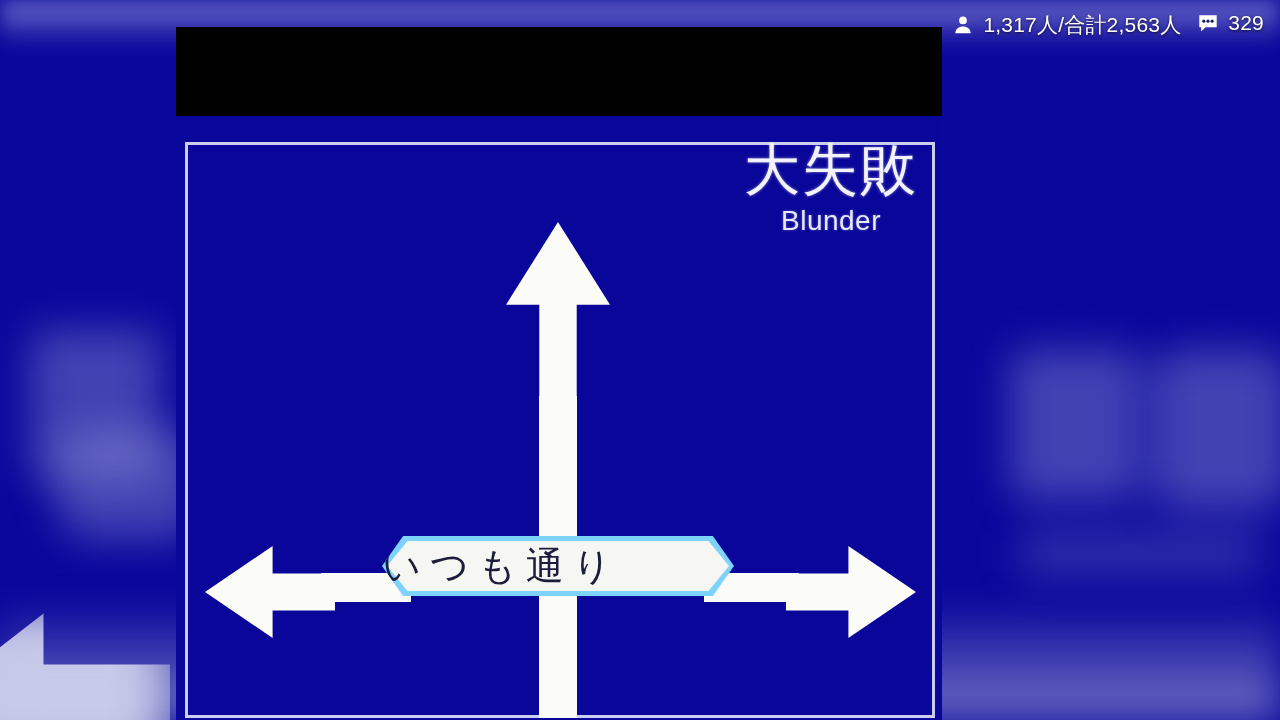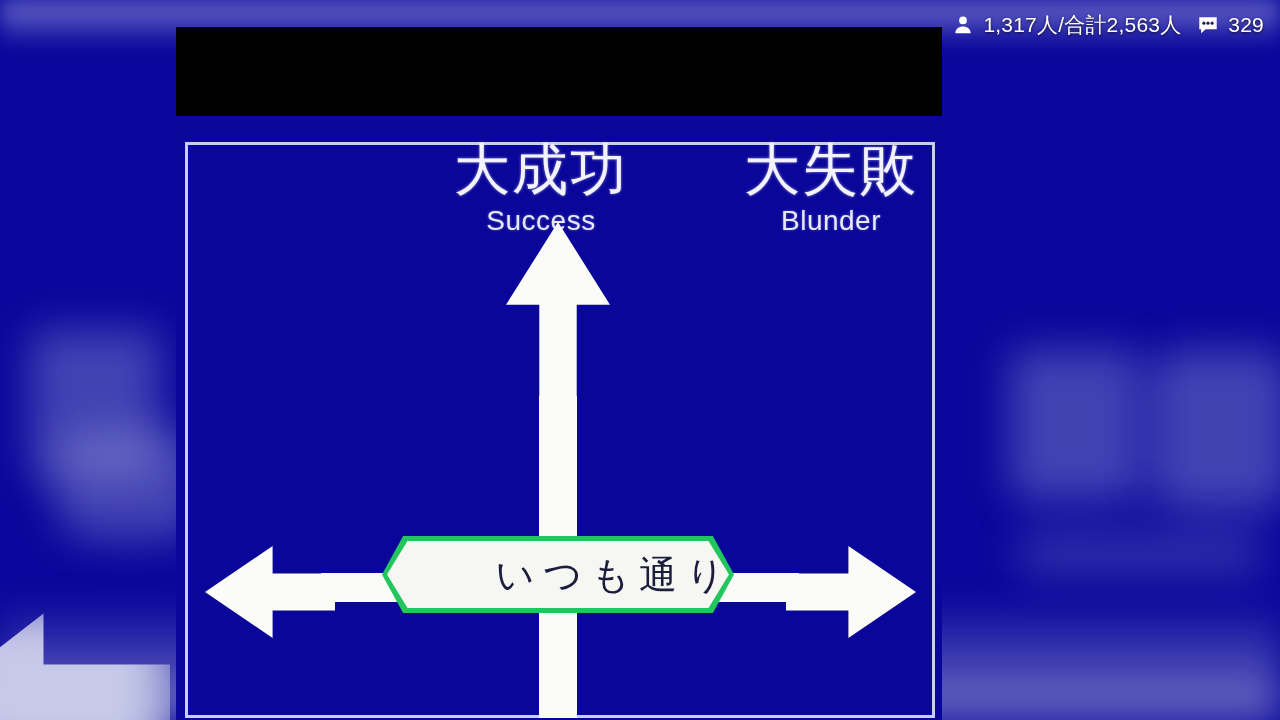--- a/index.html
+++ b/index.html
@@ -92,39 +92,39 @@
   }
   .arrow-right{
     left:610px; top:430px; width:130px; height:92px;
     clip-path: polygon(100% 50%, 48% 0%, 48% 30%, 0% 30%, 0% 70%, 48% 70%, 48% 100%);
   }
   .bar-h-left { position:absolute; left:145px; top:457px; width:90px;  height:29px; background:#fbfbf8; }
   .bar-h-right{ position:absolute; left:528px; top:457px; width:95px;  height:29px; background:#fbfbf8; }
 
   
   .plaque{
-    position:absolute; left:206px; top:420px; width:352px; height:77px;
-    background:#22c55e;
+    position:absolute; left:206px; top:420px; width:352px; height:60px;
+    background:#7dd3fc;
     clip-path: polygon(6% 0%, 94% 0%, 100% 50%, 94% 100%, 6% 100%, 0% 50%);
-    display:flex; align-items:center; justify-content:flex-end;
+    display:flex; align-items:center; justify-content:flex-start;
   }
   .plaque-inner{
     position:absolute; left:5px; top:5px; right:5px; bottom:5px;
     background:#f6f6f2;
     clip-path: polygon(6% 0%, 94% 0%, 100% 50%, 94% 100%, 6% 100%, 0% 50%);
   }
   .plaque-text{
     position:relative; z-index:2; color:#1c1c3c; font-size:38px;
     letter-spacing:9px; white-space:nowrap; line-height:1;
   }
 
   
   .statusbar{
     position:absolute; right:16px; top:11px;
-    display:flex; align-items:center; gap:16px;
+    display:flex; align-items:flex-start; gap:16px;
     color:#ffffff; font-size:21px; white-space:nowrap;
     text-shadow:0 1px 3px rgba(0,0,0,.75);
   }
   .stat{ display:flex; align-items:center; gap:9px; }
   .ico{ display:inline-block; width:22px; height:22px; position:relative; }
   .ico svg{ display:block; width:22px; height:22px; fill:#ffffff; }
   .count{ font-size:21px; letter-spacing:.2px; }
 </style>
 </head>
 <body>
@@ -141,24 +141,20 @@
     <div class="bg-bl-arrow"></div>
     <div class="bg-top-glow"></div>
     <div class="bg-bottom-fade"></div>
   </div>
 
   <div class="video">
 
     <div class="sign">
       <div class="sign-border"></div>
 
-      <div class="lbl lbl-success">
-        <span class="jp">大成功</span>
-        <span class="en">Success</span>
-      </div>
 
       <div class="lbl lbl-blunder">
         <span class="jp">大失敗</span>
         <span class="en">Blunder</span>
       </div>
 
 
       <div class="lbl lbl-normal">
       </div>
 

